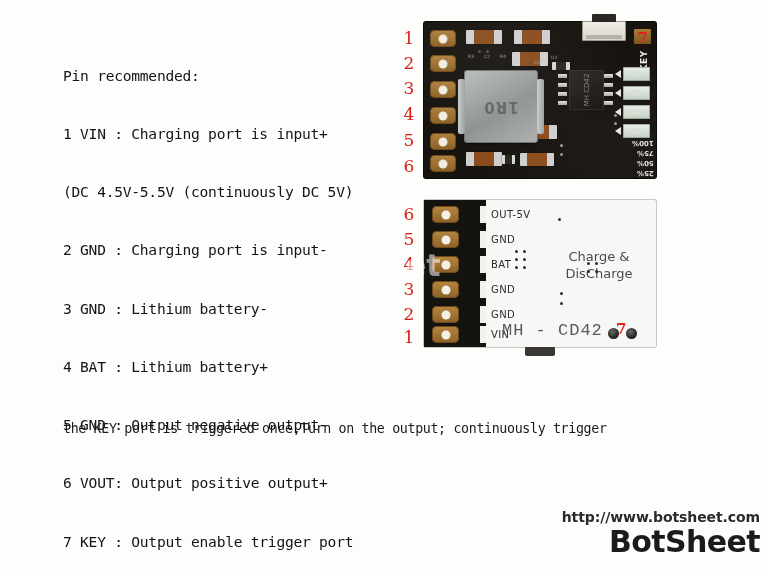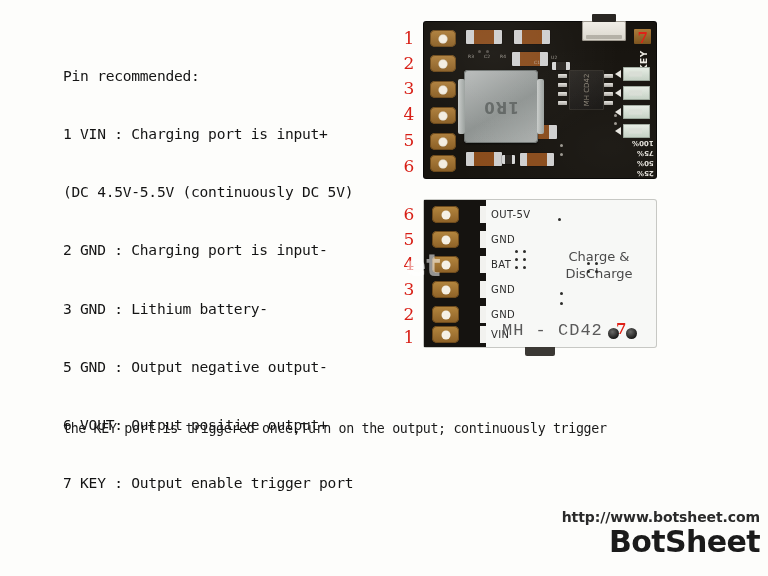--- a/index.html
+++ b/index.html
@@ -252,20 +252,21 @@
 <body>
 
 <div id="page">
 
   <div id="pin-desc">
     <span class="ln">Pin recommended:</span>
     <span class="ln">1 VIN : Charging port is input+</span>
     <span class="ln">(DC 4.5V-5.5V (continuously DC 5V)</span>
     <span class="ln">2 GND : Charging port is input-</span>
     <span class="ln">3 GND : Lithium battery-</span>
+    <span class="ln">4 BAT : Lithium battery+</span>
     <span class="ln">5 GND : Output negative output-</span>
     <span class="ln">6 VOUT: Output positive output+</span>
     <span class="ln">7 KEY : Output enable trigger port</span>
     
   </div>
 
   <div class="pinnum-col" style="left:399px; top:22px; height:156px;">
     <span class="pinnum" style="top:8px">1</span>
     <span class="pinnum" style="top:33px">2</span>
     <span class="pinnum" style="top:58px">3</span>

